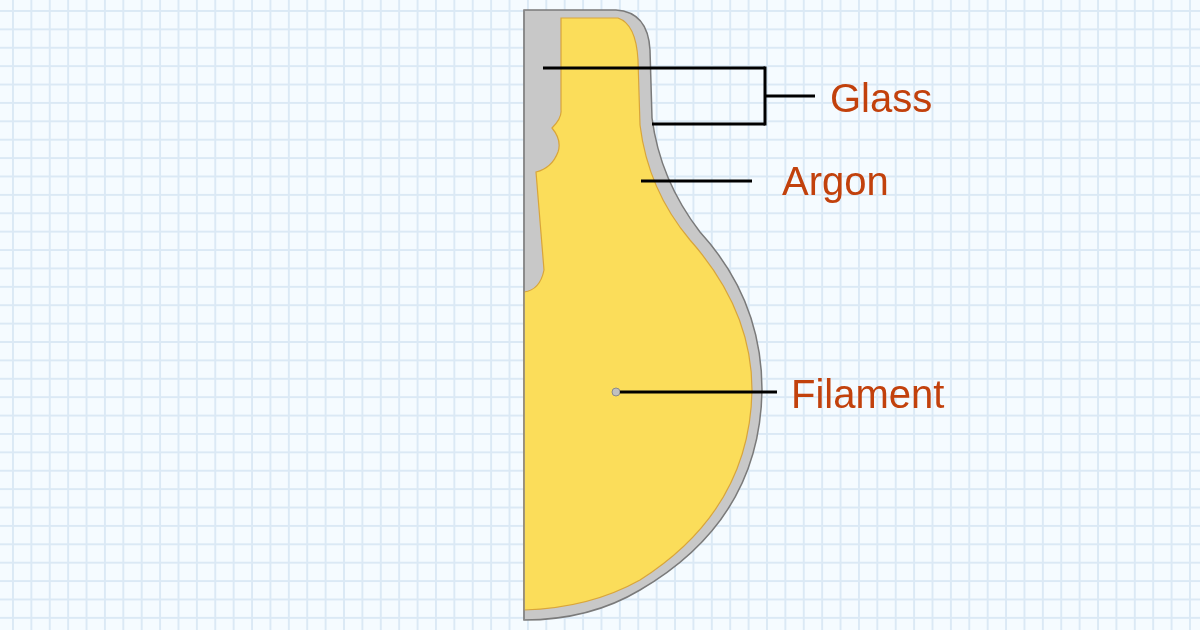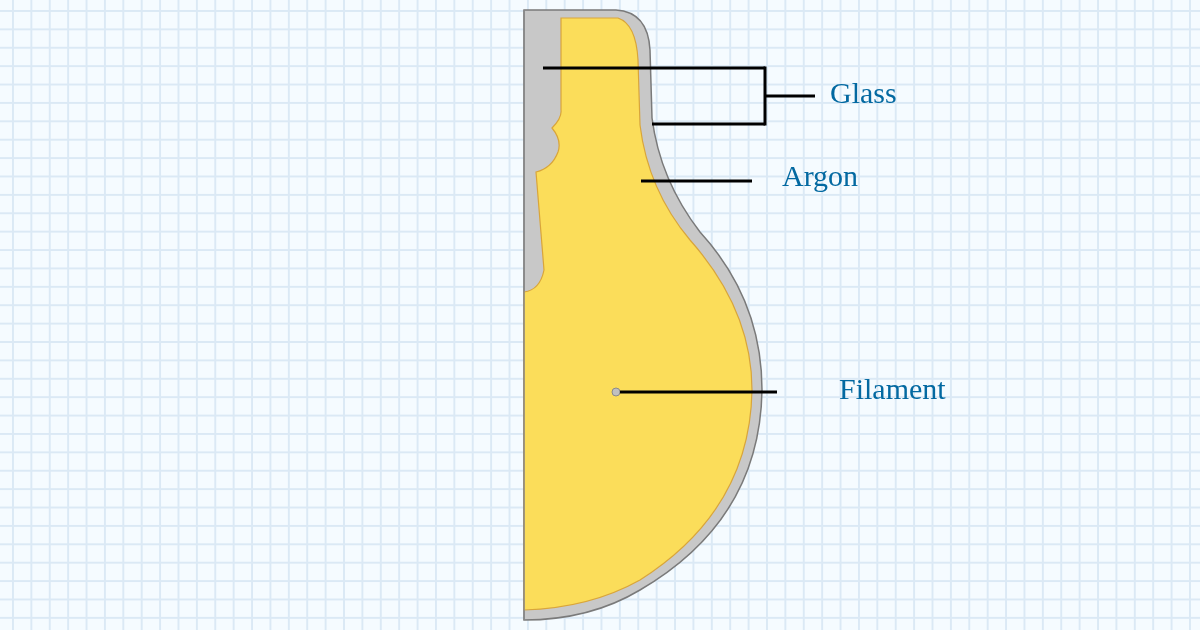--- a/index.html
+++ b/index.html
@@ -9,23 +9,23 @@
     background-image:
       linear-gradient(to right, #dbe9f5 2px, transparent 2px),
       linear-gradient(to bottom, #dbe9f5 2px, transparent 2px);
     background-size: 18.4px 18.4px;
     background-position: 12px 10px;
     font-family: "Liberation Sans", sans-serif;
   }
   #diagram { position: absolute; left: 0; top: 0; }
   .label {
     position: absolute;
-    font-family: Liberation Serif, serif;
-    font-size: 30px;
-    color: #0369a1;
+    font-family: Liberation Sans, sans-serif;
+    font-size: 40px;
+    color: #c2410c;
     line-height: 1;
     white-space: nowrap;
   }
 </style>
 </head>
 <body>
 
 <svg id="diagram" width="1200" height="630" viewBox="0 0 1200 630">
 
   <path d="M524 10 L616 10 Q648 12 650 50 L652 118 Q660 180 700 232 Q762 300 762 390 Q760 520 640 590 Q590 620 524 620 Z" fill="#c8c8c8" stroke="#7a7a7a" stroke-width="1.5"></path>
@@ -43,13 +43,13 @@
     <line x1="765" y1="96" x2="815" y2="96"></line>
   </g>
 
   <line x1="641" y1="181" x2="752" y2="181" stroke="#000" stroke-width="3"></line>
 
   <line x1="620" y1="392" x2="777" y2="392" stroke="#000" stroke-width="3"></line>
 </svg>
 
 <div class="label" style="left:830px; top:78px;">Glass</div>
 <div class="label" style="left:782px; top:161px;">Argon</div>
-<div class="label" style="left:791px; top:374px;margin-left:48px;">Filament</div>
+<div class="label" style="left:791px; top:374px;">Filament</div>
 
 </body></html>

